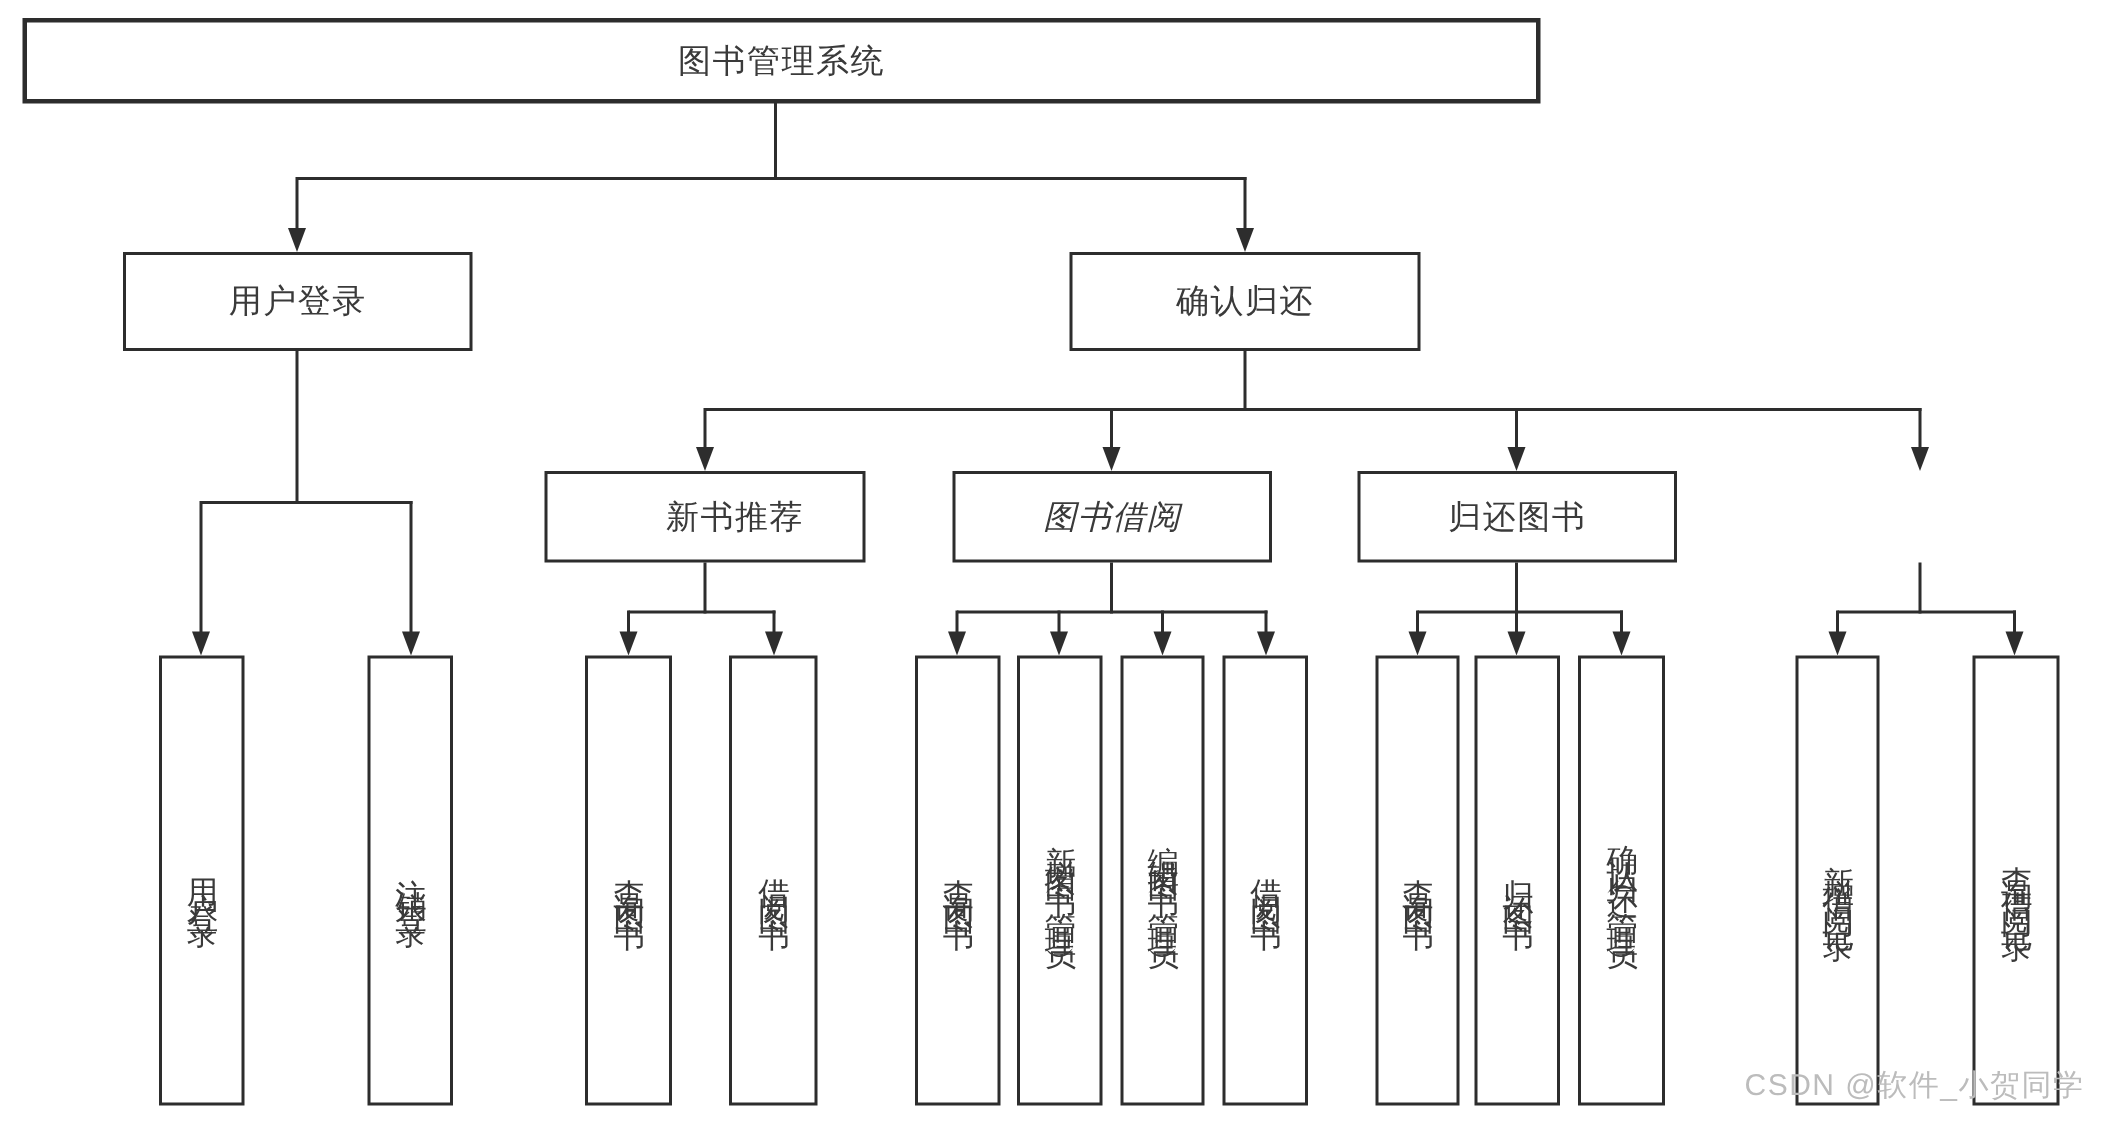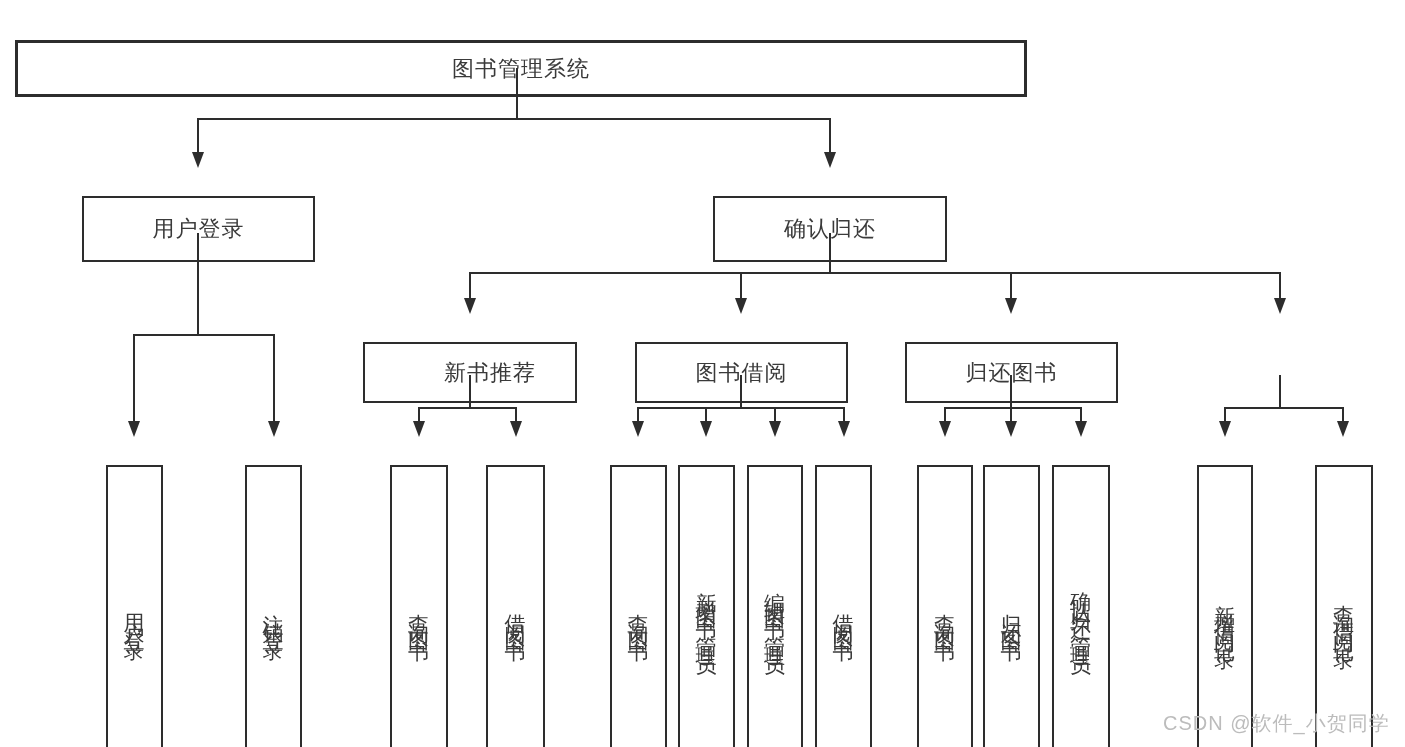--- a/index.html
+++ b/index.html
@@ -6,21 +6,20 @@
   .canvas {
     position:relative; width:1405px; height:747px; background:var(--bg,#ffffff);
     font-family:"Liberation Sans","DejaVu Sans",sans-serif;
     overflow:hidden;
   }
   .box {
     position:absolute; box-sizing:border-box;
     border:2px solid var(--line,#2d2d2d); background:#ffffff;
     display:flex; align-items:center; justify-content:center;
     color:var(--text,#3a3a3a);
-    margin-top:28px;
   }
   .root-box { border-width:3px; font-size:22px; letter-spacing:1px; }
   .hbox { font-size:22px; letter-spacing:1px; }
   .vbox span {
     writing-mode:vertical-rl; text-orientation:mixed;
     font-size:21px; line-height:1; letter-spacing:9px;
   }
   .vline { position:absolute; width:2px; background:var(--line,#2d2d2d); }
   .hline { position:absolute; height:2px; background:var(--line,#2d2d2d); }
   .arrow {
@@ -70,21 +69,21 @@
   <div class="vline" style="left:740px; top:272px; height:28px;"></div>
   <div class="arrow" style="left:735px; top:298px;"></div>
   <div class="vline" style="left:1010px; top:272px; height:28px;"></div>
   <div class="arrow" style="left:1005px; top:298px;"></div>
   <div class="vline" style="left:1279px; top:272px; height:28px;"></div>
   <div class="arrow" style="left:1274px; top:298px;"></div>
 
   <div class="box hbox" style="left:363px; top:314px; width:214px; height:61px;padding-left:40px;">
     <span>新书推荐</span>
   </div>
-  <div class="box hbox" style="left:635px; top:314px; width:213px; height:61px;">
+  <div class="box hbox" style="left:635px; top:314px; width:213px; height:61px;font-style:italic;">
     <span>图书借阅</span>
   </div>
   <div class="box hbox" style="left:905px; top:314px; width:213px; height:61px;">
     <span>归还图书</span>
   </div>
 
   <div class="vline" style="left:469px; top:375px; height:34px;"></div>
   <div class="hline" style="left:419px; top:407px; width:98px;"></div>
   <div class="vline" style="left:418px; top:407px; height:16px;"></div>
   <div class="arrow" style="left:413px; top:421px;"></div>

